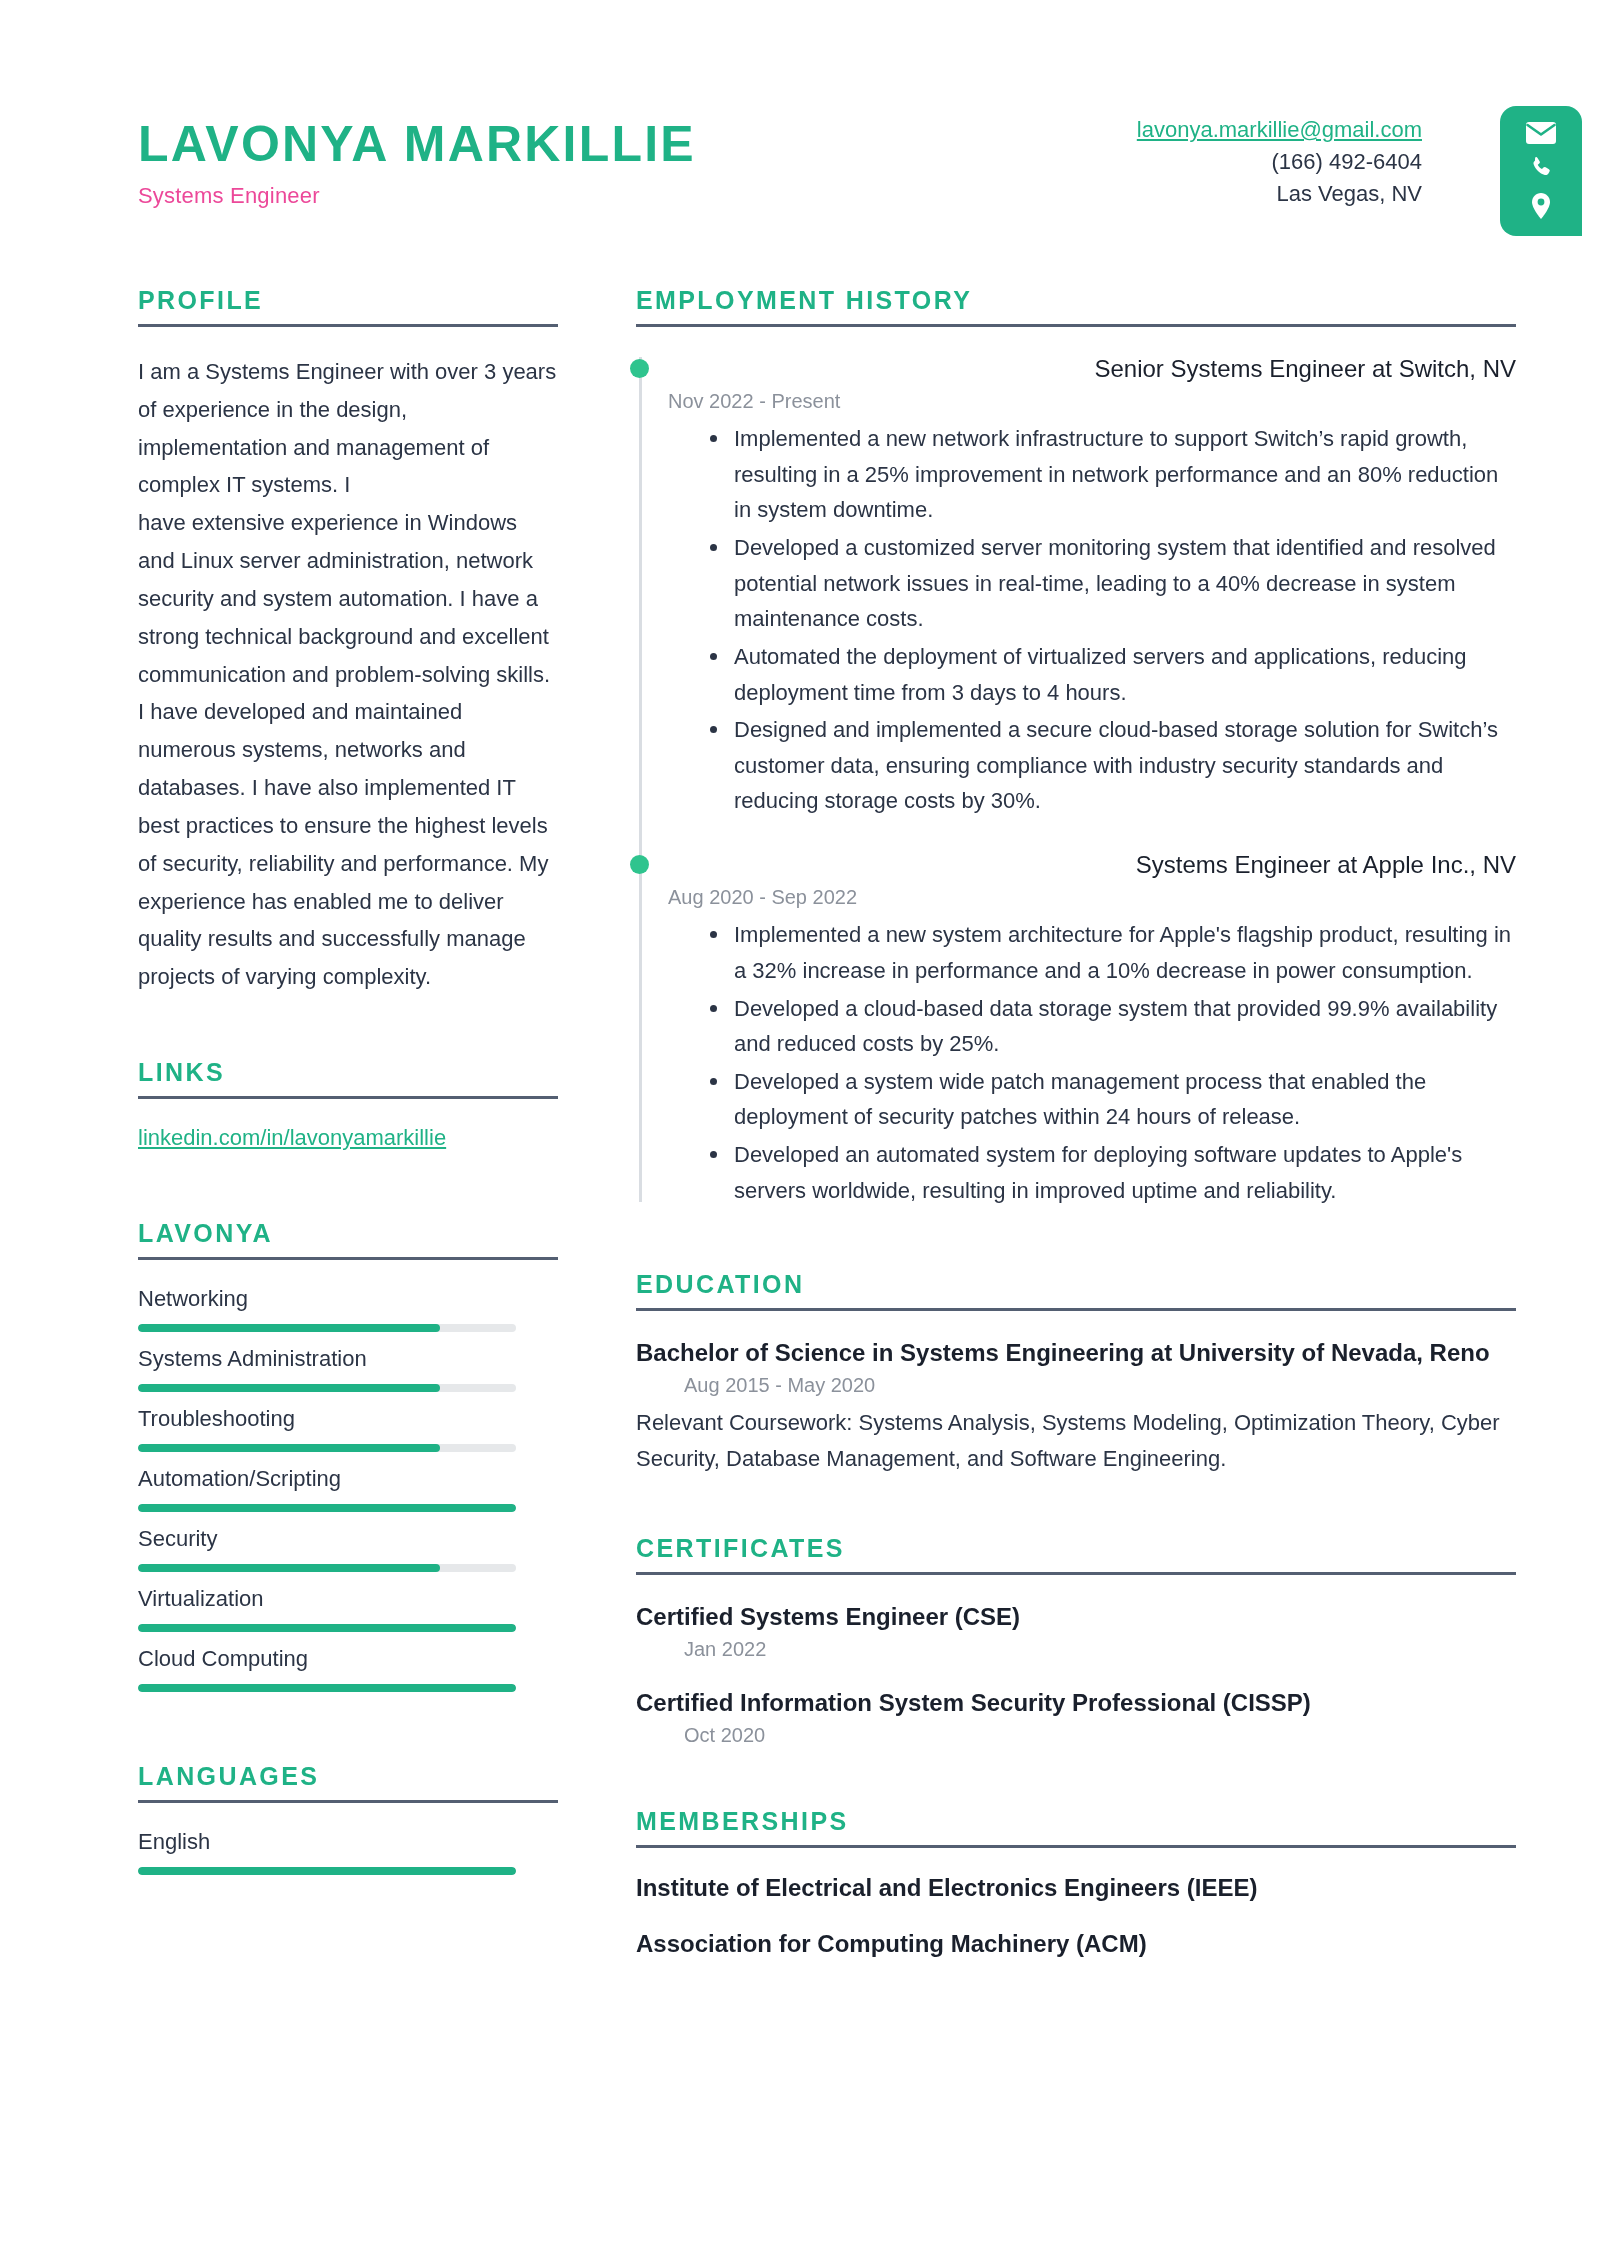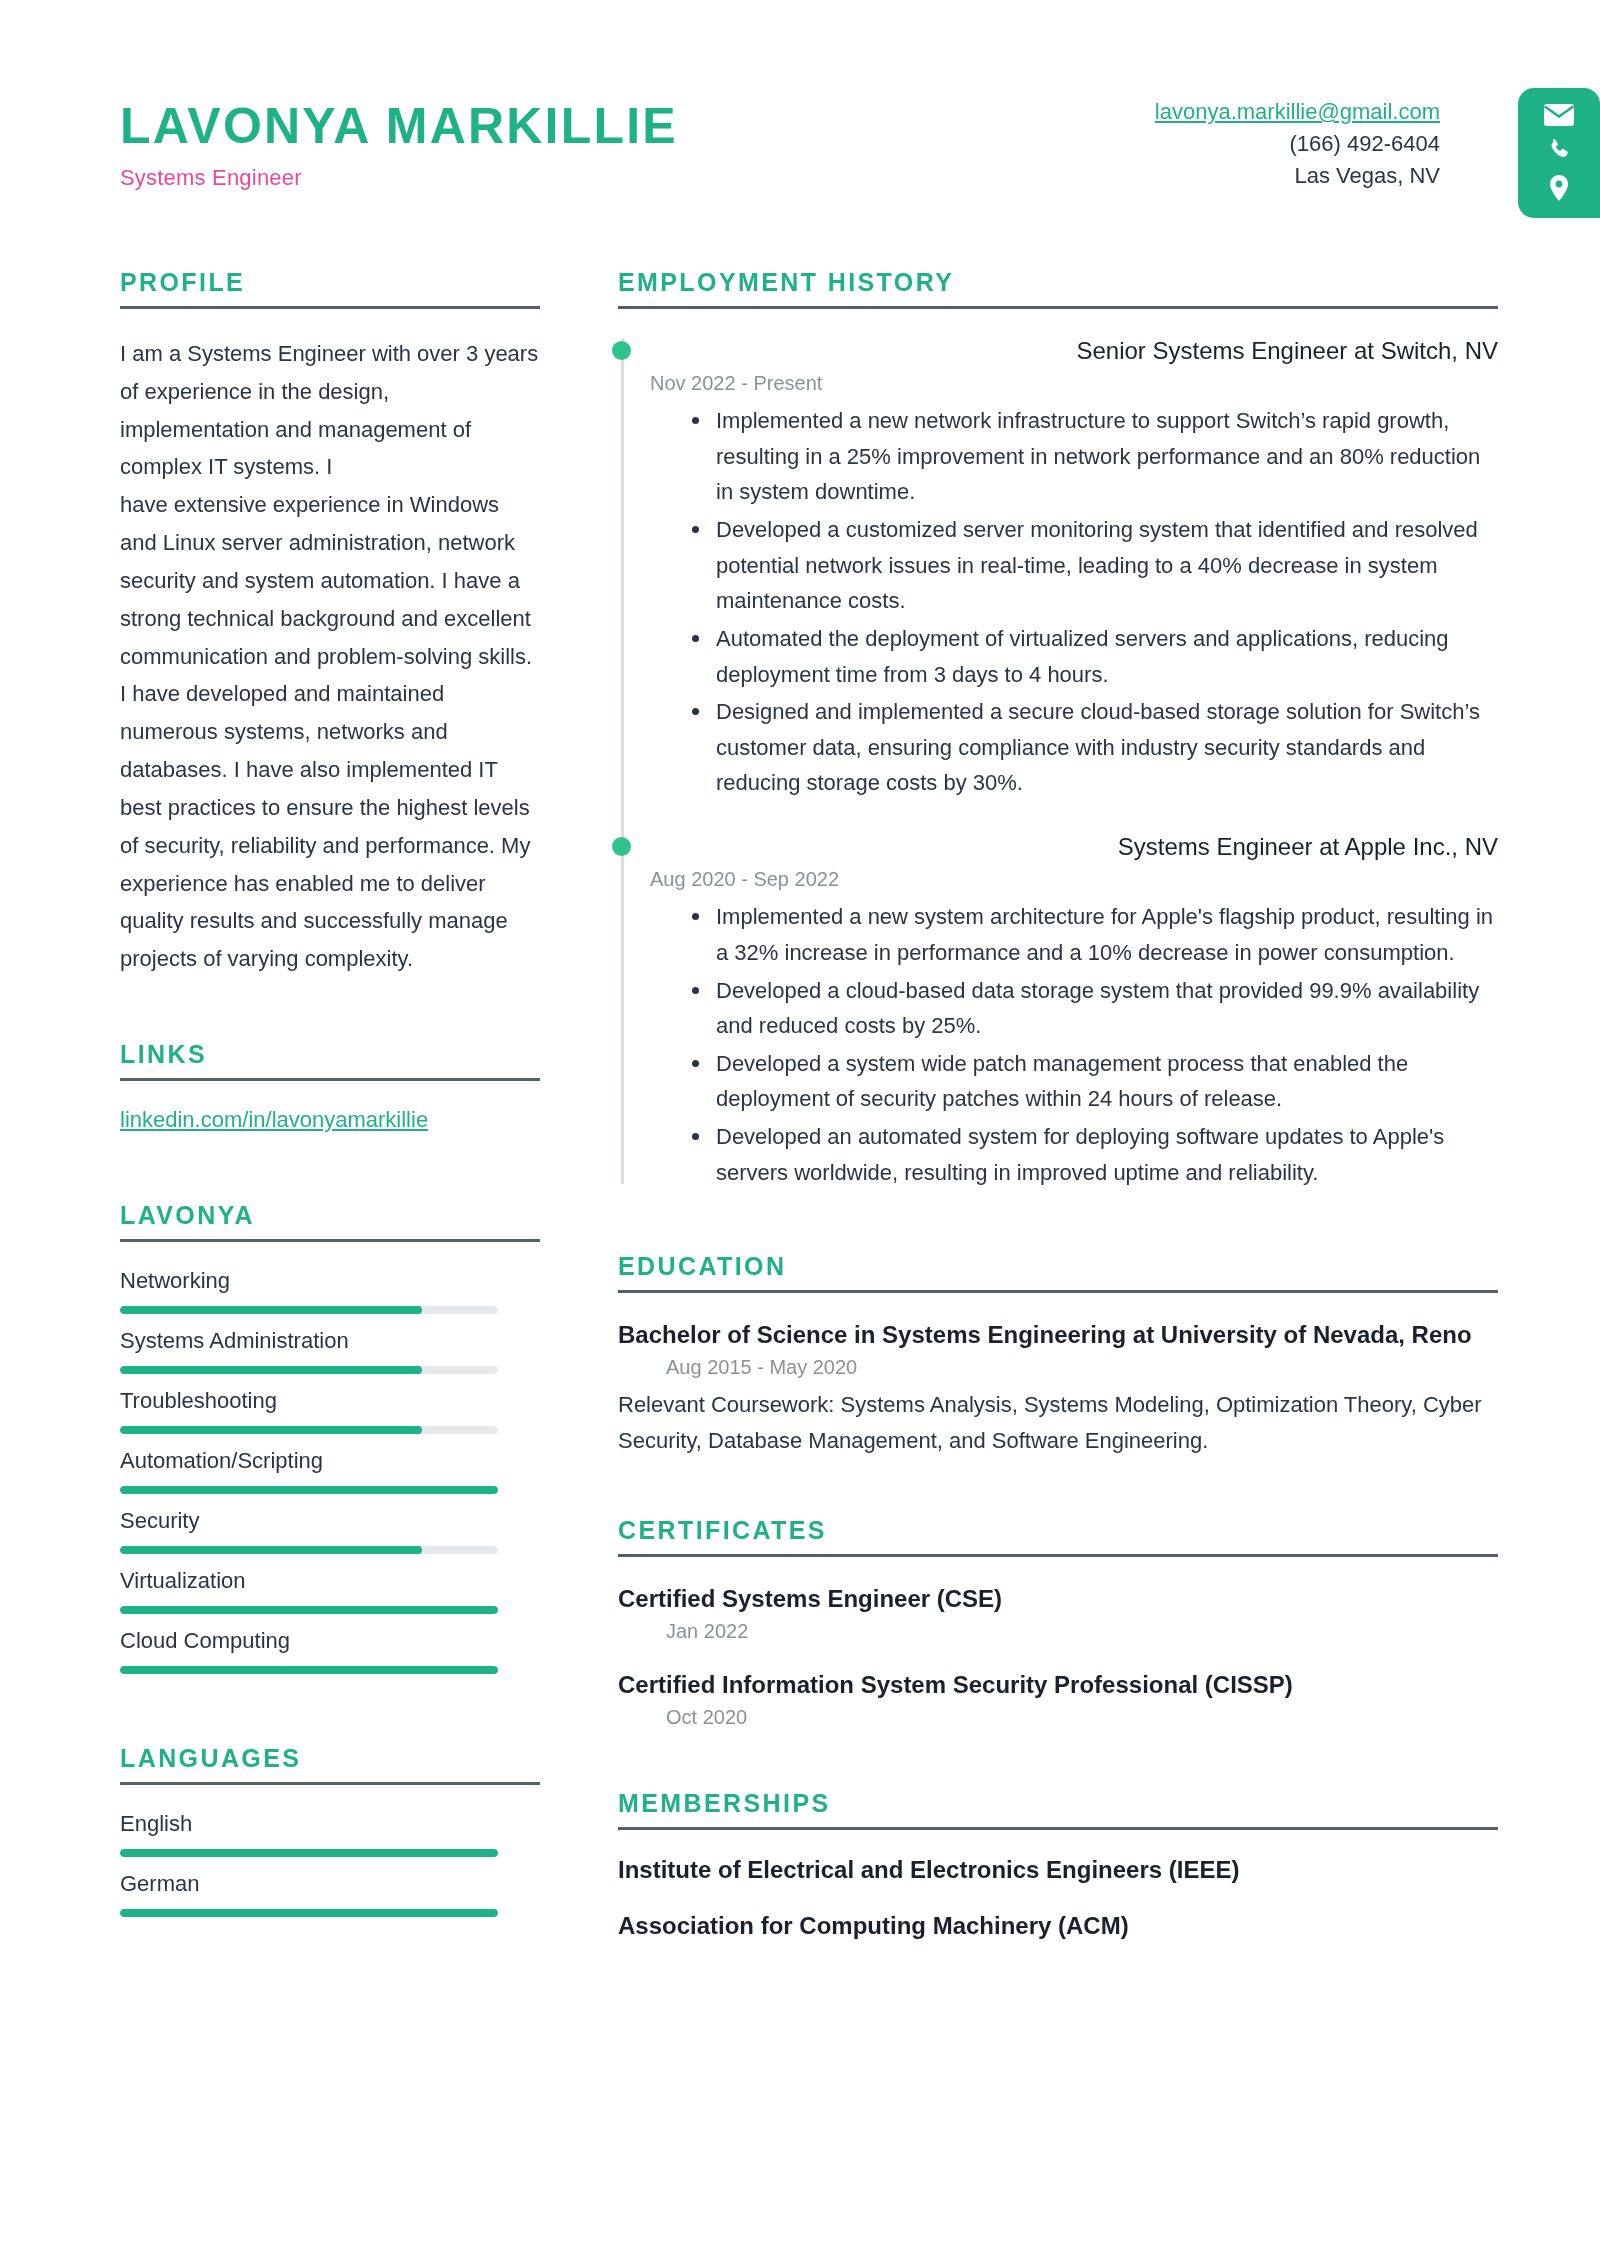--- a/index.html
+++ b/index.html
@@ -16,21 +16,21 @@
     height: 2261px;
     position: relative;
     overflow: hidden;
   }
 
   .page {
     position: relative;
     width: 1600px;
     height: 2261px;
     background: #fff;
-    padding: 0;
+    padding: 18px;
   }
 
   
   .header {
     position: relative;
     padding: 96px 0 0 0;
     height: 268px;
   }
 
   .name-block {
@@ -370,26 +370,20 @@
       <div class="section languages-block">
         <div class="section-title">LANGUAGES</div>
         <div class="section-rule"></div>
         <div id="languages-list">
             <div class="skill-row">
               <div class="skill-name">English</div>
               <div class="skill-bar">
                 <div class="skill-fill" style="width: 100%;"></div>
               </div>
             </div>
-            <div class="skill-row">
-              <div class="skill-name">German</div>
-              <div class="skill-bar">
-                <div class="skill-fill" style="width: 100%;"></div>
-              </div>
-            </div>
           </div>
       </div>
 
     </div>
 
     <div class="col-right">
 
       <div class="section">
         <div class="section-title">EMPLOYMENT HISTORY</div>
         <div class="section-rule"></div>

